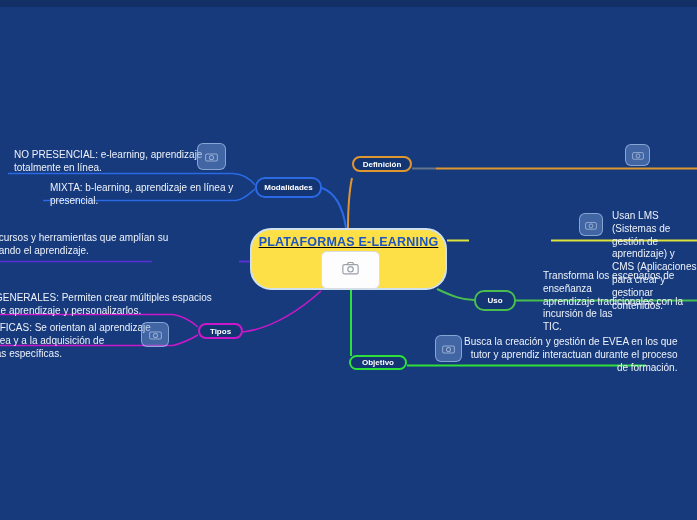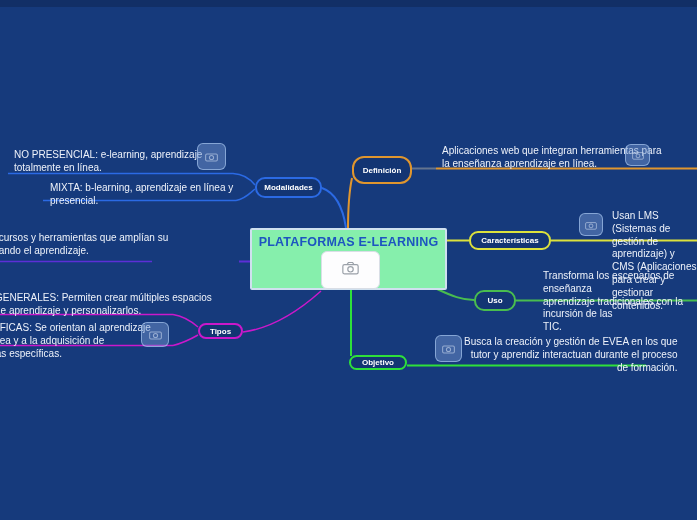--- a/index.html
+++ b/index.html
@@ -6,39 +6,39 @@
   .canvas{
     position:relative;width:697px;height:520px;overflow:hidden;
     background:#163a7c;
     font-family:"Liberation Sans", sans-serif;
   }
   .topbar{position:absolute;left:0;top:0;width:697px;height:7px;background:#122f66;}
   svg.wires{position:absolute;left:0;top:0;}
   
   .central{
     position:absolute;left:250px;top:228px;width:197px;height:62px;
-    background:#86efac;border:2px solid #cfe0ef;border-radius:2px;
-    box-sizing:border-box;text-align:center;
+    background:#fde047;border:2px solid #cfe0ef;border-radius:21px;
+    box-sizing:border-box;text-align:center;text-decoration:underline;
   }
   .central-title{
     margin-top:5px;font-size:12.5px;font-weight:bold;color:#1d55c0;letter-spacing:.2px;
   }
   .central-ph{
     position:absolute;left:69px;top:21px;width:57px;height:36px;
     background:#fdfdfe;border:1px solid #d9dee6;border-radius:6px;
     display:flex;align-items:center;justify-content:center;color:#9aa0a8;
   }
   
   .node{
     position:absolute;box-sizing:border-box;border-radius:12px;border:2px solid #fff;
     display:flex;align-items:center;justify-content:center;
     color:#ffffff;font-weight:bold;font-size:8px;background:rgba(10,30,70,0.15);
     white-space:nowrap;
   }
-  .n-def{left:352px;top:156px;width:60px;height:28px;border-color:#e0962e;}
+  .n-def{left:352px;top:156px;width:60px;height:16px;border-color:#e0962e;}
   .n-mod{left:255px;top:177px;width:67px;height:21px;border-color:#2b6ae4;border-radius:10px;}
   .n-fun{left:152px;top:251px;width:87px;height:20px;border-color:#5c2fd6;border-radius:10px;}
   .n-tip{left:198px;top:323px;width:45px;height:16px;border-color:#cb18cb;border-radius:9px;}
   .n-car{left:469px;top:231px;width:82px;height:19px;border-color:#dde23c;border-radius:9px;}
   .n-uso{left:474px;top:290px;width:42px;height:21px;border-color:#49bd4f;border-radius:10px;}
   .n-obj{left:349px;top:355px;width:58px;height:15px;border-color:#2ee03a;border-radius:10px;}
   
   .note{
     position:absolute;color:#eef2fa;font-size:10px;line-height:1.28;
     white-space:pre-line;
@@ -116,32 +116,27 @@
 
   <div class="node n-def">
     <span>Definición</span>
   </div>
   <div class="node n-mod">
     <span>Modalidades</span>
   </div>
   <div class="node n-tip">
     <span>Tipos</span>
   </div>
-  <div class="node n-car">
-    <span>Características</span>
-  </div>
   <div class="node n-uso">
     <span>Uso</span>
   </div>
   <div class="node n-obj">
     <span>Objetivo</span>
   </div>
 
-  <div class="note t-def">Aplicaciones web que integran herramientas para
-la enseñanza aprendizaje en línea.</div>
   <div class="note t-car">Usan LMS (Sistemas de gestión de aprendizaje) y
 CMS (Aplicaciones para crear y gestionar
 contenidos.</div>
   <div class="note t-uso">Transforma los escenarios de enseñanza
 aprendizaje tradicionales con la incursión de las
 TIC.</div>
   <div class="note t-obj">Busca la creación y gestión de EVEA en los que
 tutor y aprendiz interactuan durante el proceso
 de formación.</div>
   <div class="note t-mod1">NO PRESENCIAL: e-learning, aprendizaje

